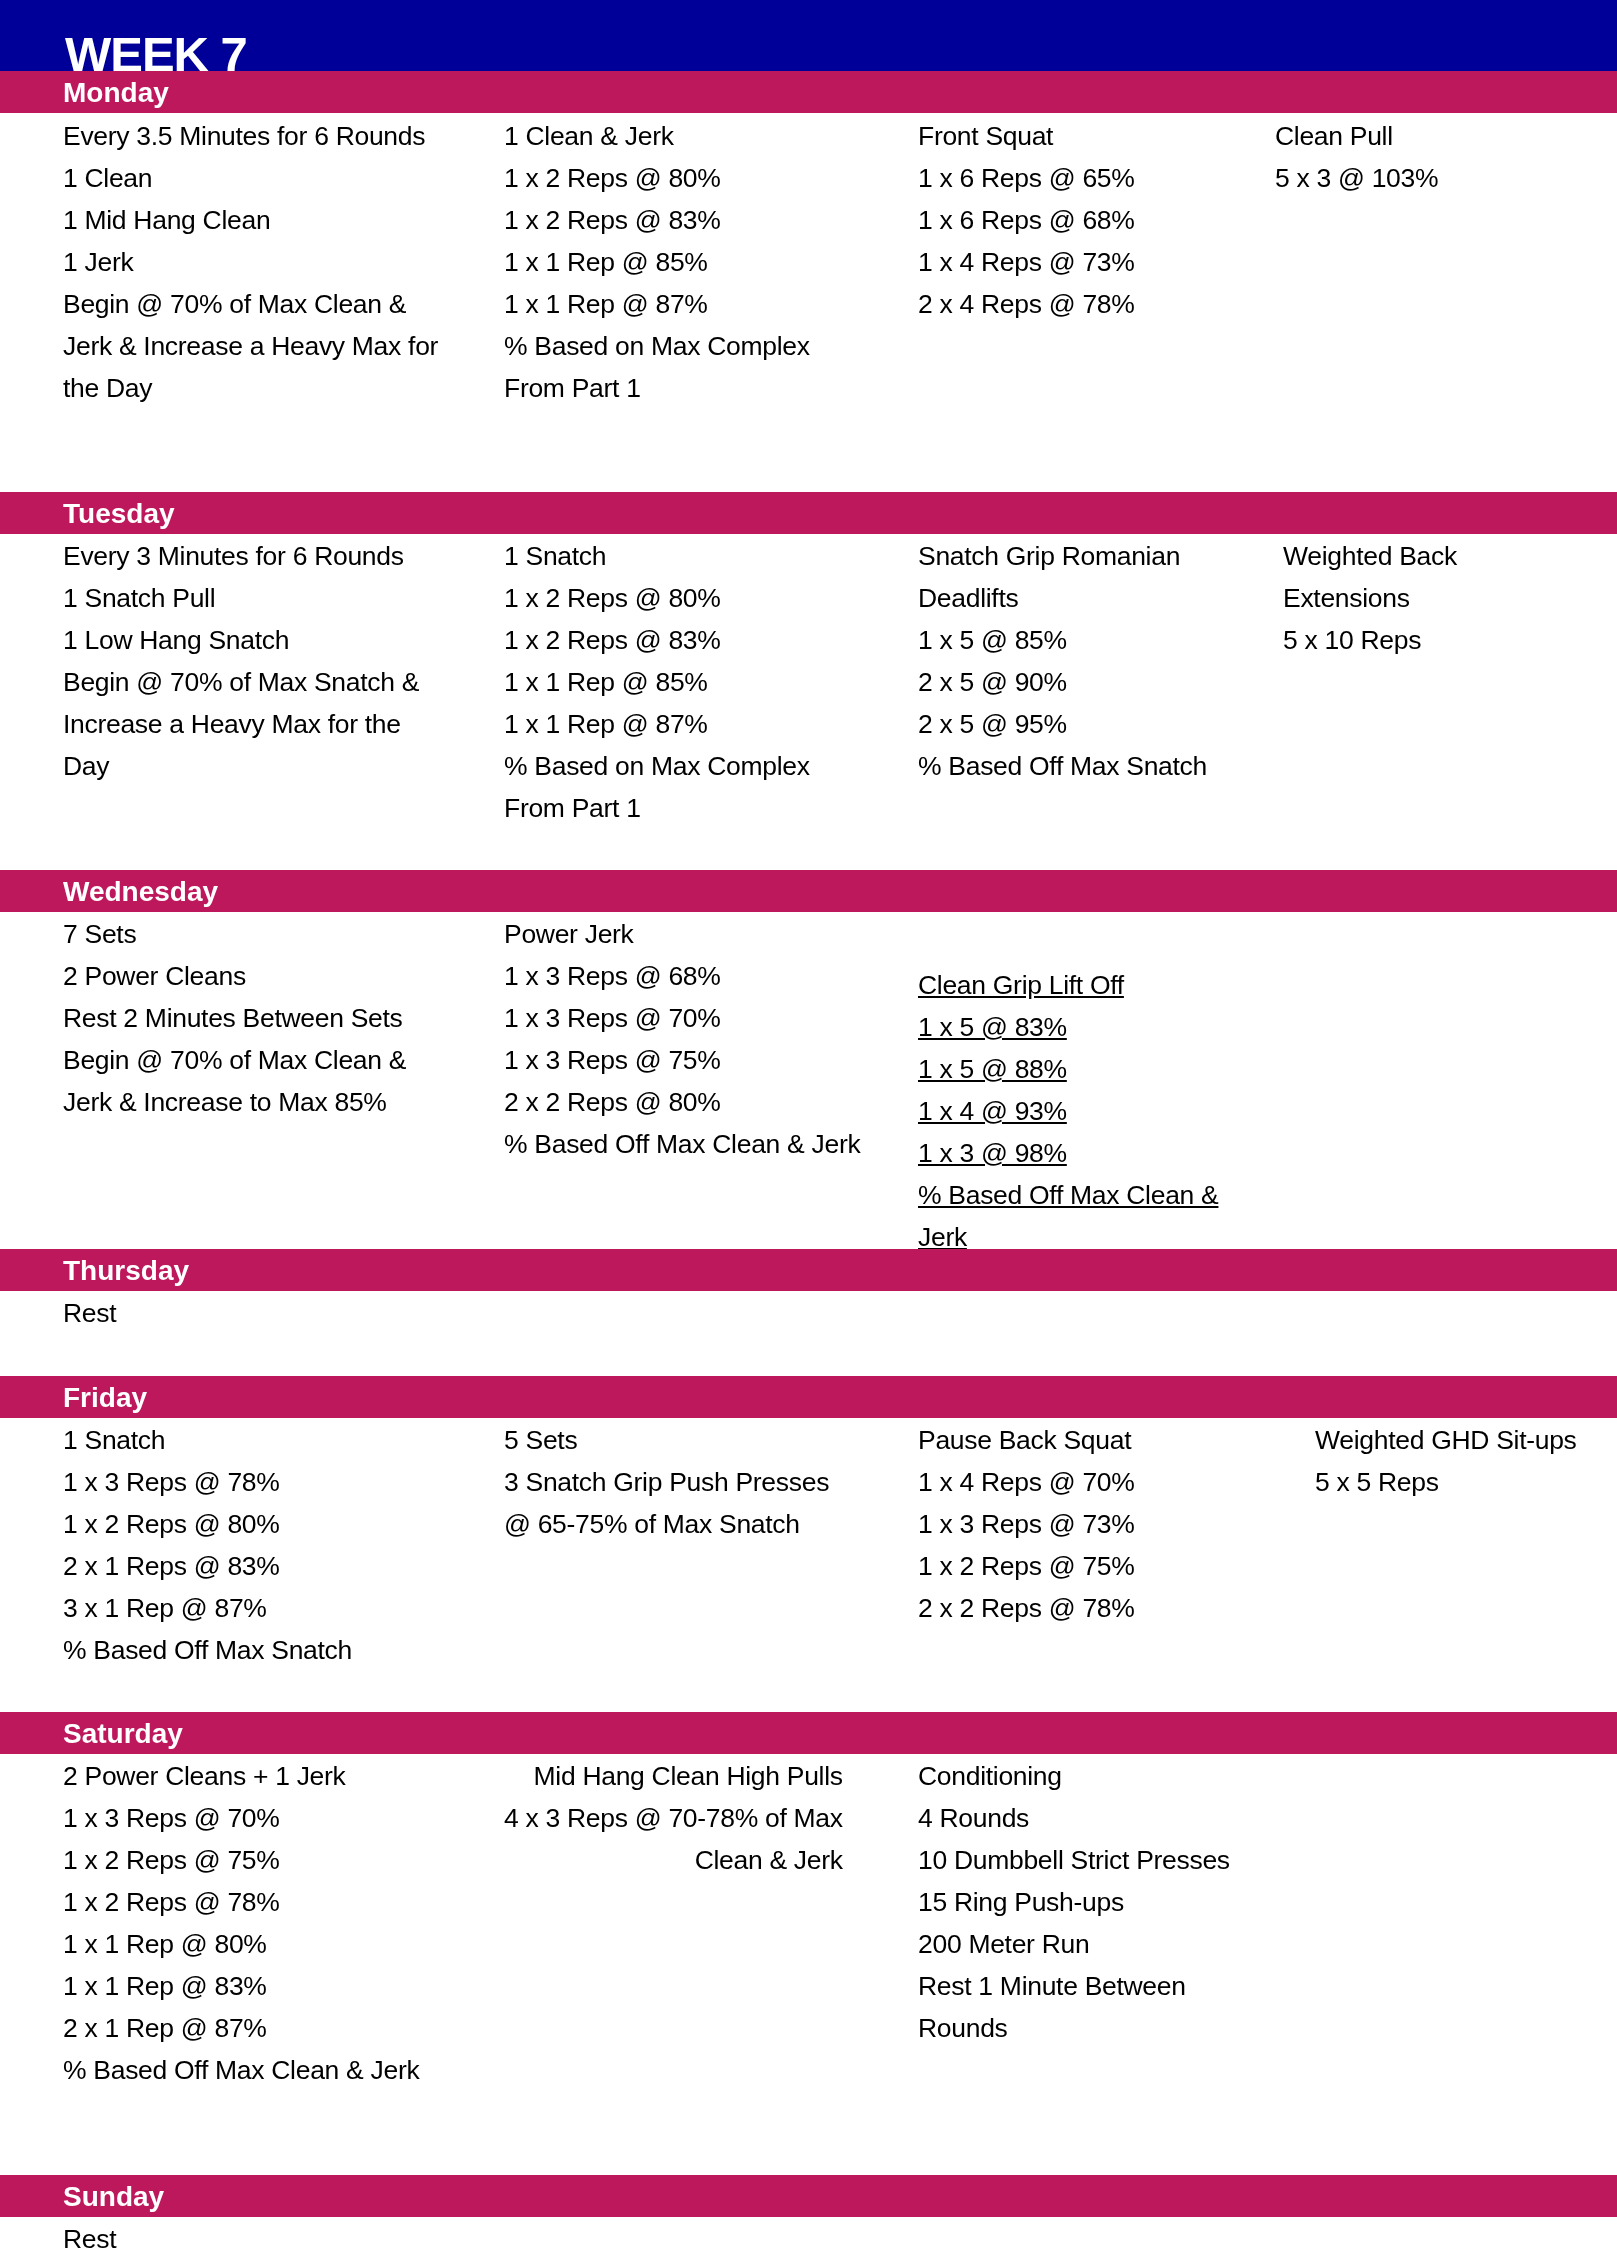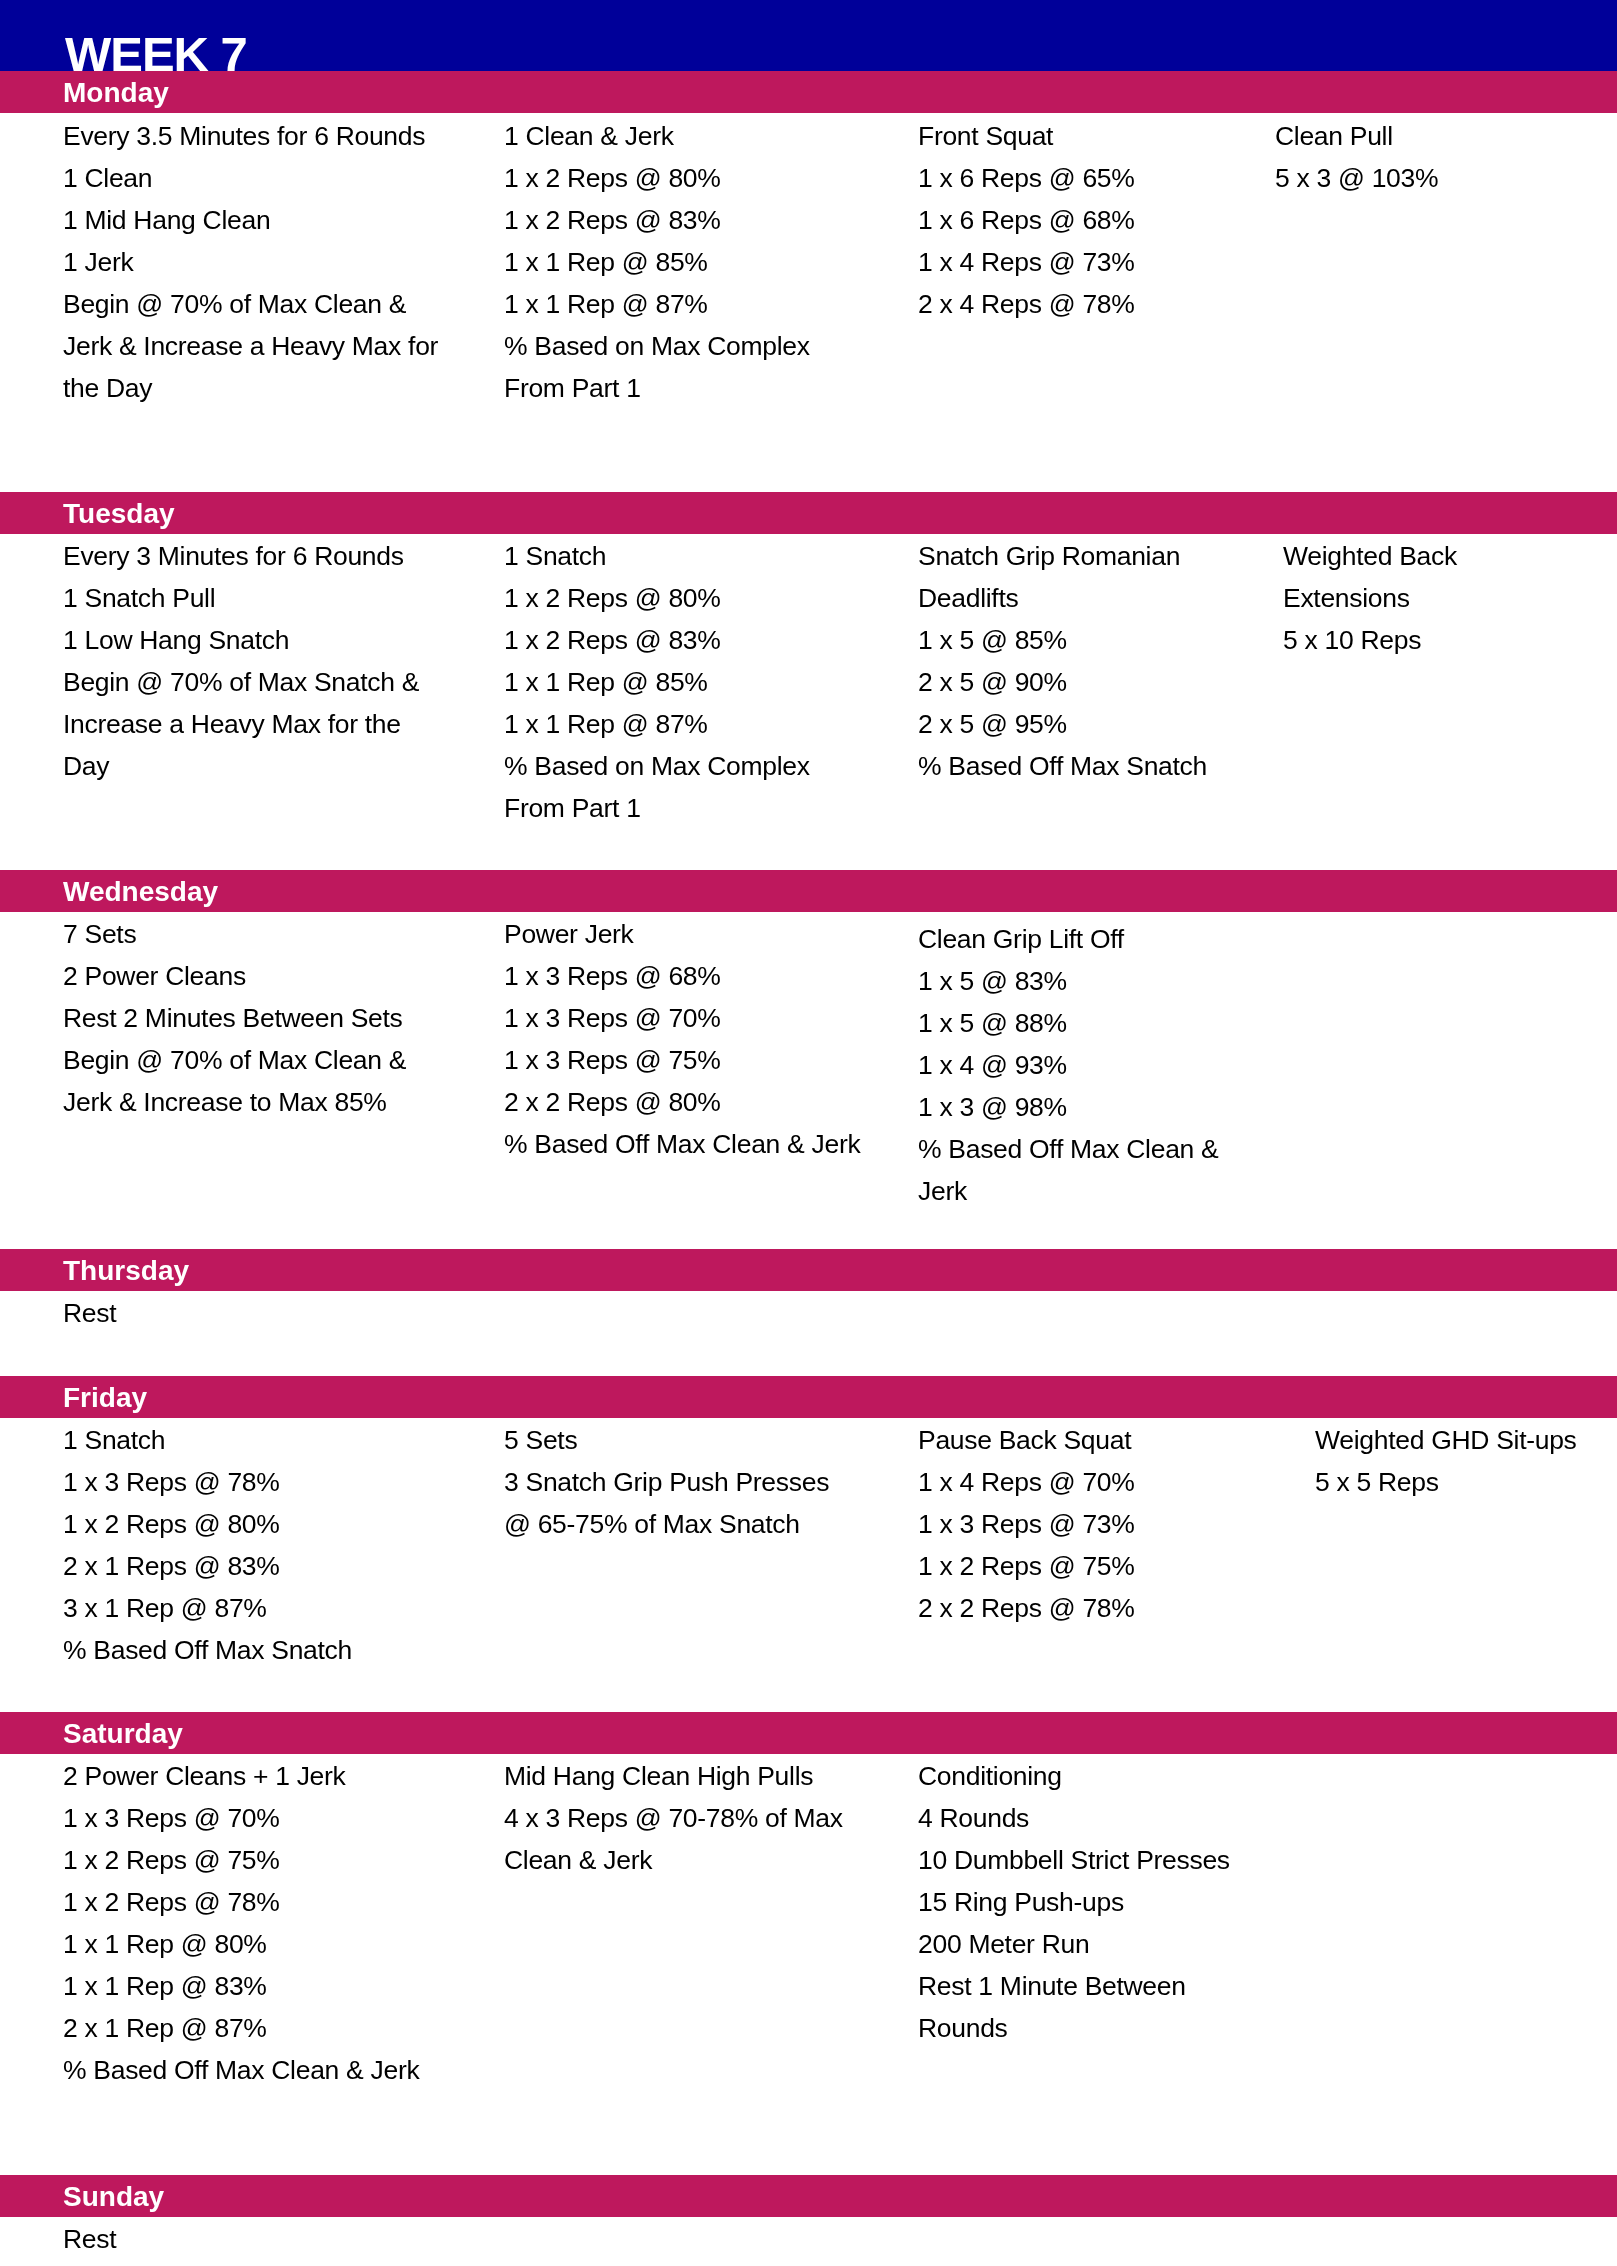--- a/index.html
+++ b/index.html
@@ -105,21 +105,21 @@
     <span class="line">Jerk &amp; Increase to Max 85%</span>
   </div>
   <div class="col c2" style="top:913px;">
     <span class="line">Power Jerk</span>
     <span class="line">1 x 3 Reps @ 68%</span>
     <span class="line">1 x 3 Reps @ 70%</span>
     <span class="line">1 x 3 Reps @ 75%</span>
     <span class="line">2 x 2 Reps @ 80%</span>
     <span class="line">% Based Off Max Clean &amp; Jerk</span>
   </div>
-  <div class="col c3" style="top:918px;">
+  <div class="col c3" style="top:964px;text-decoration:underline;">
     <span class="line">Clean Grip Lift Off</span>
     <span class="line">1 x 5 @ 83%</span>
     <span class="line">1 x 5 @ 88%</span>
     <span class="line">1 x 4 @ 93%</span>
     <span class="line">1 x 3 @ 98%</span>
     <span class="line">% Based Off Max Clean &amp;</span>
     <span class="line">Jerk</span>
   </div>
 </section>
 
@@ -169,21 +169,21 @@
   <div class="col c1" style="top:1755px;">
     <span class="line">2 Power Cleans + 1 Jerk</span>
     <span class="line">1 x 3 Reps @ 70%</span>
     <span class="line">1 x 2 Reps @ 75%</span>
     <span class="line">1 x 2 Reps @ 78%</span>
     <span class="line">1 x 1 Rep @ 80%</span>
     <span class="line">1 x 1 Rep @ 83%</span>
     <span class="line">2 x 1 Rep @ 87%</span>
     <span class="line">% Based Off Max Clean &amp; Jerk</span>
   </div>
-  <div class="col c2" style="top:1755px;">
+  <div class="col c2" style="top:1755px;text-align:right;">
     <span class="line">Mid Hang Clean High Pulls</span>
     <span class="line">4 x 3 Reps @ 70-78% of Max</span>
     <span class="line">Clean &amp; Jerk</span>
   </div>
   <div class="col c3" style="top:1755px;">
     <span class="line">Conditioning</span>
     <span class="line">4 Rounds</span>
     <span class="line">10 Dumbbell Strict Presses</span>
     <span class="line">15 Ring Push-ups</span>
     <span class="line">200 Meter Run</span>

